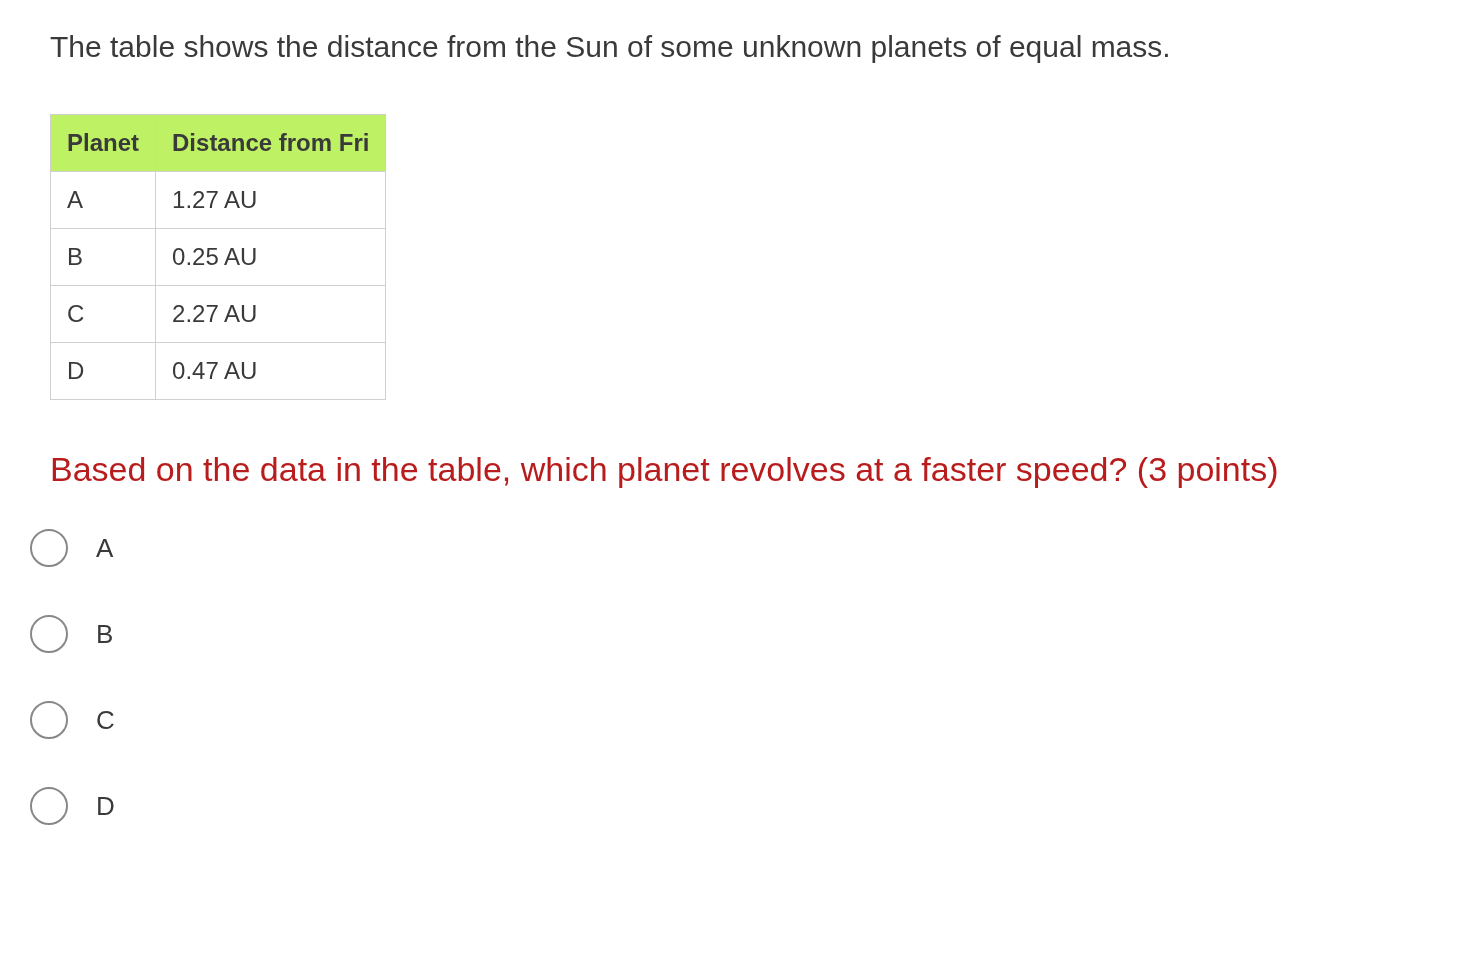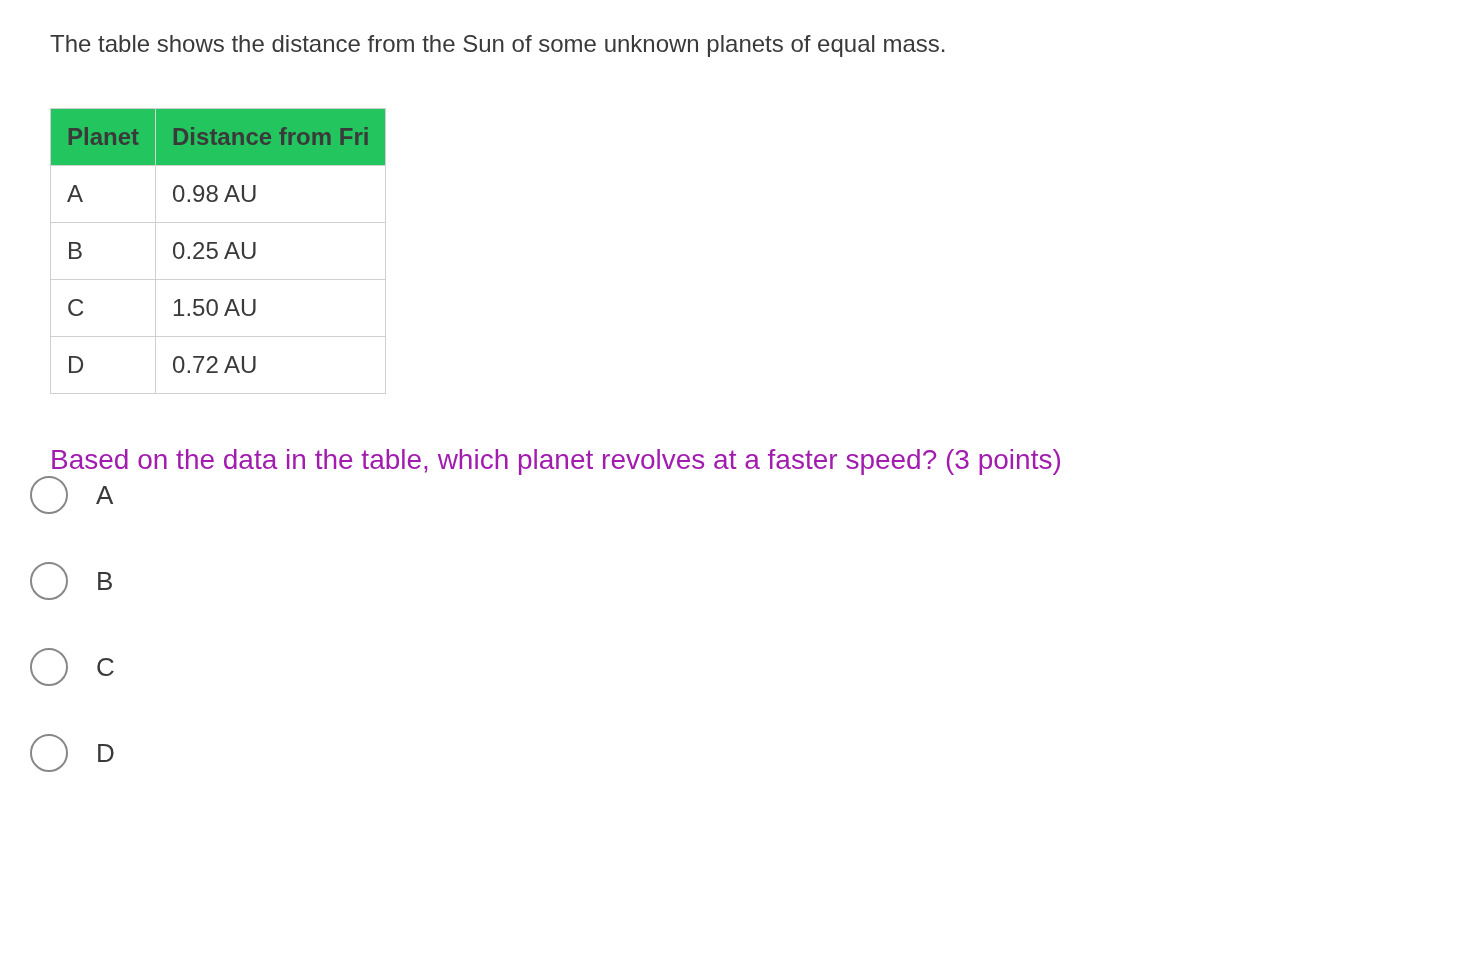--- a/index.html
+++ b/index.html
@@ -8,47 +8,48 @@
       padding: 0;
     }
     body {
       font-family: Arial, Helvetica, sans-serif;
       background: #ffffff;
       padding: 30px 20px 30px 50px;
       color: #333;
       width: 1470px;
     }
     .intro-text {
-      font-size: 24px;
+      font-size: 30px;
       color: #3a3a3a;
       margin-bottom: 50px;
       font-weight: 400;
     }
     table.data-table {
       border-collapse: collapse;
       margin-bottom: 50px;
     }
     table.data-table th,
     table.data-table td {
       border: 1px solid #d0d0d0;
       padding: 14px 16px;
       text-align: left;
       font-size: 24px;
       color: #3a3a3a;
     }
     table.data-table th {
       font-weight: 700;
-      background: #22c55e;
+      background: #bef264;
     }
     table.data-table td {
       font-weight: 400;
     }
     .question-text {
-      font-size: 28px;
-      color: #a21caf;
+      font-size: 34px;
+      color: #b91c1c;
+      margin-bottom: 40px;
       font-weight: 400;
     }
     .options {
       margin-left: -20px;
     }
     .option {
       display: flex;
       align-items: center;
       margin-bottom: 48px;
       cursor: pointer;
@@ -74,33 +75,33 @@
 <table class="data-table">
   <thead>
     <tr>
       <th>Planet</th>
       <th>Distance from Fri</th>
     </tr>
   </thead>
   <tbody>
     <tr>
       <td>A</td>
-      <td>0.98 AU</td>
+      <td>1.27 AU</td>
     </tr>
     <tr>
       <td>B</td>
       <td>0.25 AU</td>
     </tr>
     <tr>
       <td>C</td>
-      <td>1.50 AU</td>
+      <td>2.27 AU</td>
     </tr>
     <tr>
       <td>D</td>
-      <td>0.72 AU</td>
+      <td>0.47 AU</td>
     </tr>
   </tbody>
 </table>
 
 <p class="question-text">Based on the data in the table, which planet revolves at a faster speed? (3 points)</p>
 
 <div class="options">
   <div class="option">
     <span class="radio-circle"></span>
     <span class="option-label">A</span>

